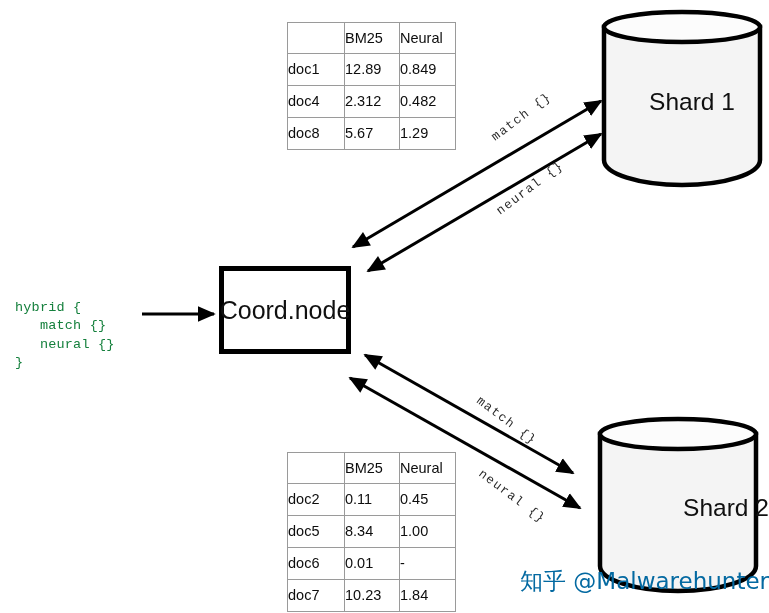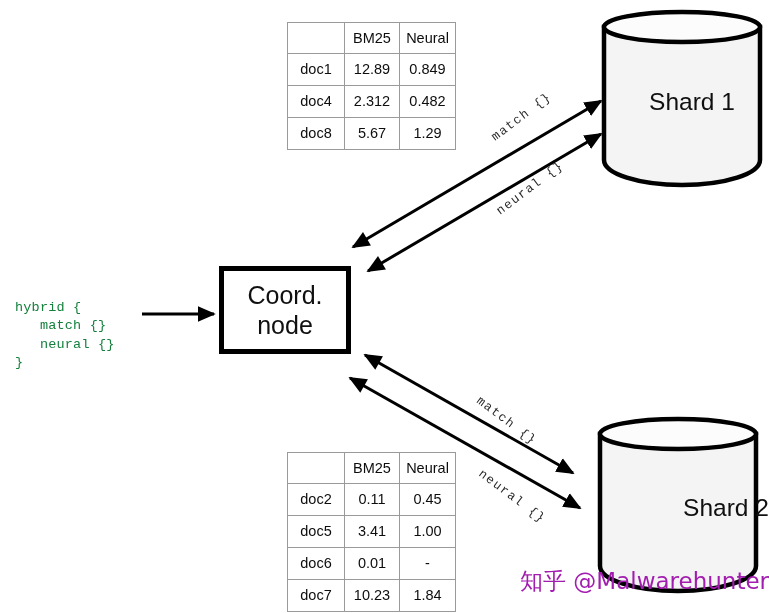--- a/index.html
+++ b/index.html
@@ -27,21 +27,21 @@
   .score-table {
     position: absolute;
     border-collapse: collapse;
     background: #ffffff;
     font-family: "Liberation Sans", sans-serif;
     font-size: 14.5px;
     color: #0d0d0d;
   }
   .score-table td, .score-table th {
     border: 1px solid #9a9a9a;
-    text-align: center;
+    text-align: left;
     font-weight: normal;
     padding: 0;
     height: 31px;
     vertical-align: middle;
     line-height: 31px;
   }
   .score-table .c-doc  { width: 56px; }
   .score-table .c-bm25 { width: 54px; }
   .score-table .c-neu  { width: 55px; }
   .score-table thead td { height: 30px; line-height: 30px; }
@@ -66,21 +66,21 @@
   #coord-node {
     position: absolute;
     left: 219px;
     top: 266px;
     width: 132px;
     height: 88px;
     border: 5px solid #000000;
     background: #ffffff;
     box-sizing: border-box;
     display: flex;
-    flex-direction: column;
+    flex-direction: row;
     align-items: center;
     justify-content: center;
     font-size: 25px;
     line-height: 30px;
     color: #101010;
   }
 
   
   .shard-label {
     position: absolute;
@@ -106,21 +106,21 @@
   #label-neural-1 { left: 494px; top: 207px; transform: rotate(-37deg); }
   #label-match-2  { left: 482px; top: 394px; transform: rotate(37deg); }
   #label-neural-2 { left: 484px; top: 467px; transform: rotate(37deg); }
 
   
   #watermark {
     position: absolute;
     left: 520px;
     top: 566px;
     font-size: 23px;
-    color: #a21caf;
+    color: #0369a1;
     white-space: nowrap;
     font-family: "DejaVu Sans", sans-serif;
   }
 </style>
 </head>
 <body>
 
 <svg id="diagram-canvas" viewBox="0 0 769 613">
   <defs>
     <marker id="arrowhead" markerWidth="7" markerHeight="7" refX="5.4" refY="3" orient="auto">
@@ -205,21 +205,21 @@
       </tr>
     </thead>
     <tbody>
       <tr>
         <td class="c-doc">doc2</td>
         <td class="c-bm25">0.11</td>
         <td class="c-neu">0.45</td>
       </tr>
       <tr>
         <td class="c-doc">doc5</td>
-        <td class="c-bm25">3.41</td>
+        <td class="c-bm25">8.34</td>
         <td class="c-neu">1.00</td>
       </tr>
       <tr>
         <td class="c-doc">doc6</td>
         <td class="c-bm25">0.01</td>
         <td class="c-neu">-</td>
       </tr>
       <tr>
         <td class="c-doc">doc7</td>
         <td class="c-bm25">10.23</td>

